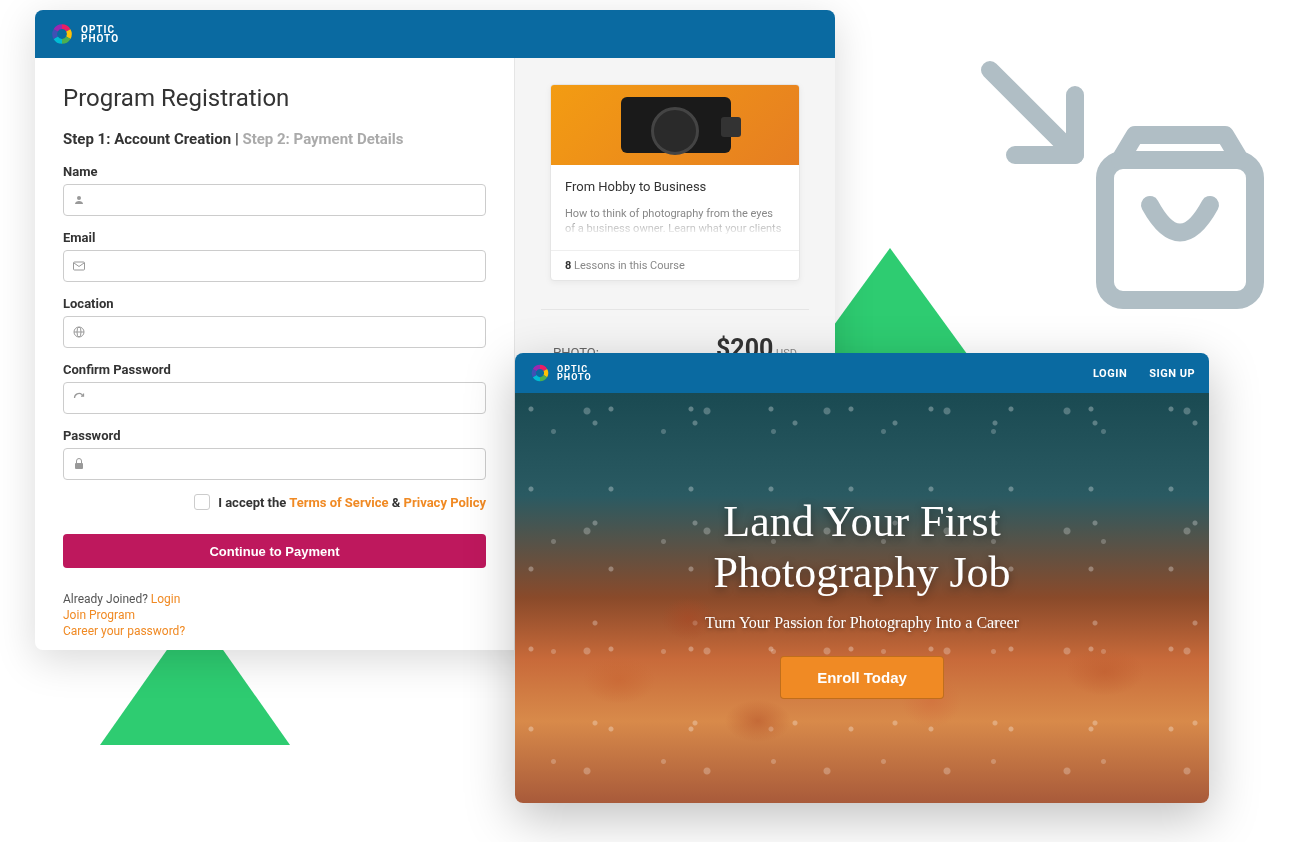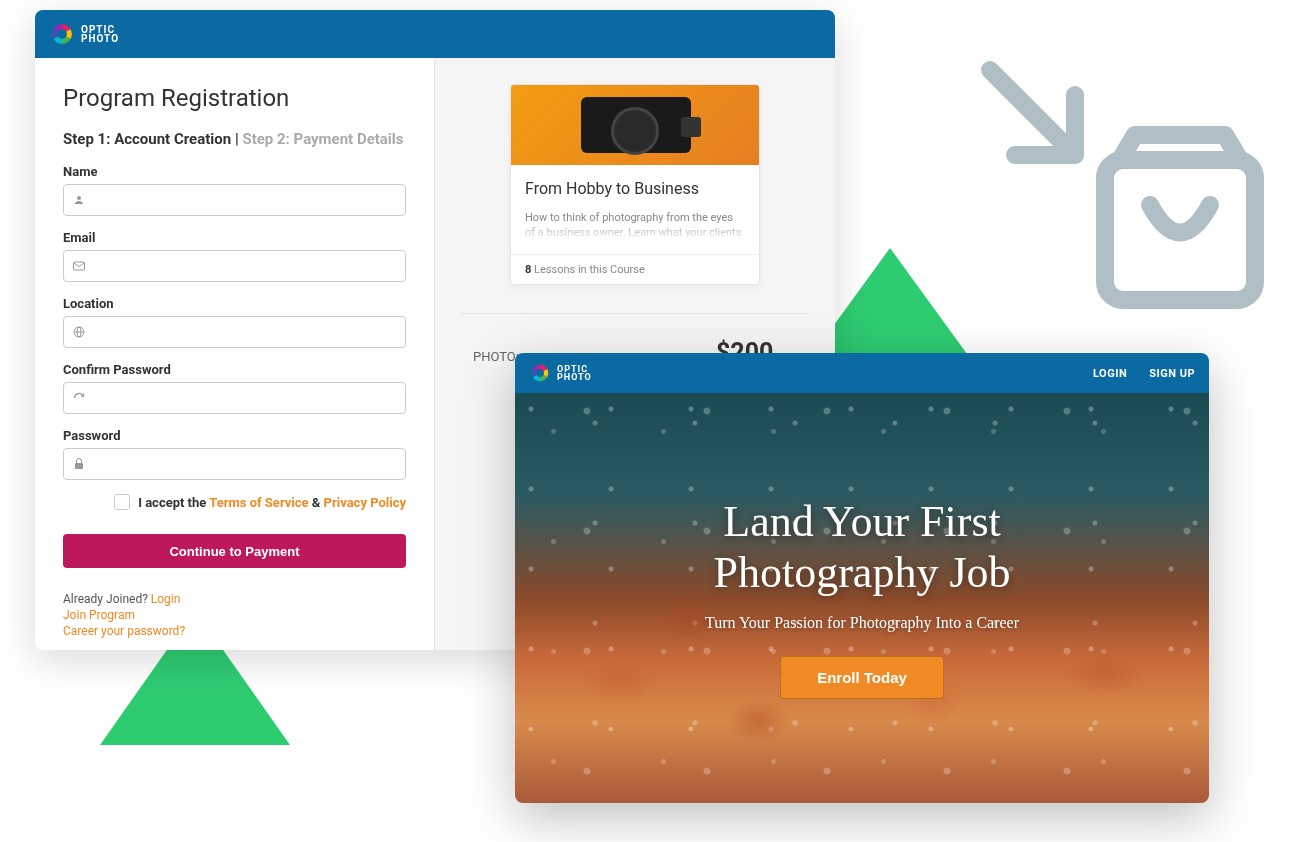--- a/index.html
+++ b/index.html
@@ -72,21 +72,21 @@
   line-height: 0.9;
 }
 .optic-logo-text .l1 { color: #fff; font-size: 10px; font-weight: 700; letter-spacing: 1px; }
 .optic-logo-text .l2 { color: #fff; font-size: 10px; font-weight: 700; letter-spacing: 1px; }
 
 .card1-body {
   display: flex;
   height: calc(100% - 48px);
 }
 .card1-left {
-  width: 400px;
+  width: 480px;
   background: #fff;
   padding: 26px 28px;
   border-right: 1px solid #e5e5e5;
 }
 .card1-right {
   flex: 1;
   padding: 26px;
 }
 
 .reg-title { font-size: 24px; font-weight: 400; color: #333; margin-bottom: 18px; }
@@ -196,21 +196,21 @@
   content: '';
   position: absolute;
   right: -10px;
   top: 20px;
   width: 20px;
   height: 20px;
   background: #333;
   border-radius: 3px;
 }
 .course-body { padding: 14px; }
-.course-title { font-size: 16px; color: #333; font-weight: 400; margin-bottom: 12px; }
+.course-title { font-size: 13px; color: #333; font-weight: 400; margin-bottom: 12px; }
 .course-desc { font-size: 11px; color: #888; line-height: 1.4; height: 30px; overflow: hidden;
   -webkit-mask-image: linear-gradient(to bottom, black 40%, transparent 100%);
   mask-image: linear-gradient(to bottom, black 40%, transparent 100%);
 }
 .course-footer {
   border-top: 1px solid #eee;
   padding: 8px 14px;
   font-size: 11px;
   color: #888;
 }

